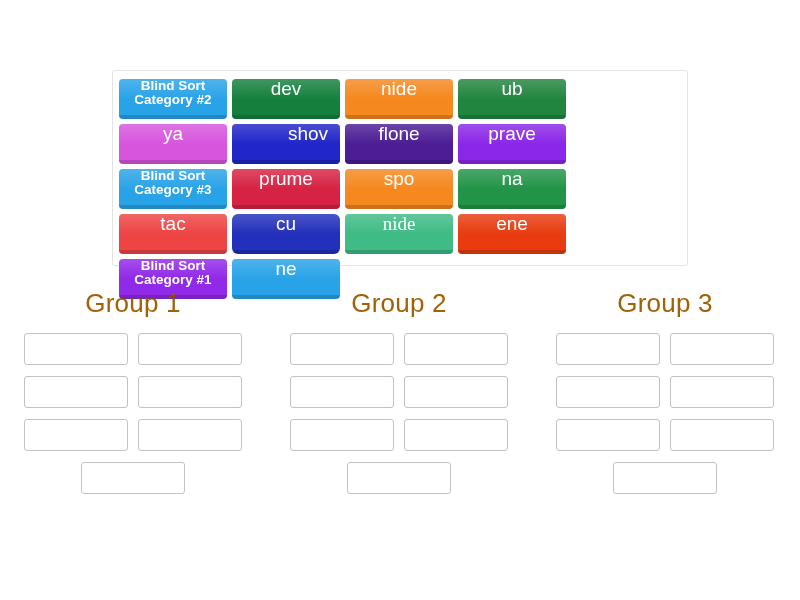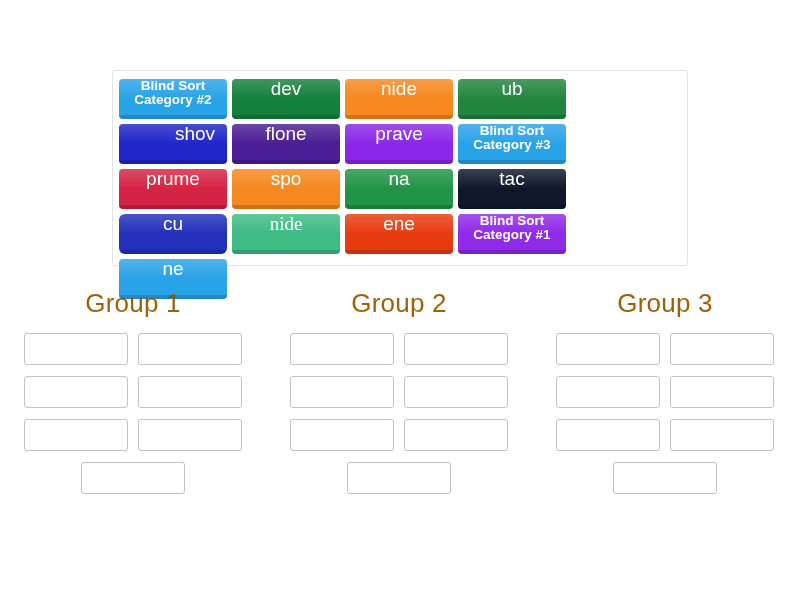--- a/index.html
+++ b/index.html
@@ -137,20 +137,23 @@
       </div>
       <div class="tile" style="background: #15803d;">
         <span class="tile-text">dev</span>
       </div>
       <div class="tile" style="background: rgb(245, 136, 31);">
         <span class="tile-text">nide</span>
       </div>
       <div class="tile" style="background: rgb(34, 133, 63);">
         <span class="tile-text">ub</span>
       </div>
+      <div class="tile" style="background: rgb(215, 85, 221);">
+        <span class="tile-text">ya</span>
+      </div>
       <div class="tile" style="background: rgb(32, 38, 201); padding-left: 48px;">
         <span class="tile-text">shov</span>
       </div>
       <div class="tile" style="background: #4c1d95;">
         <span class="tile-text">flone</span>
       </div>
       <div class="tile" style="background: rgb(139, 39, 232);">
         <span class="tile-text">prave</span>
       </div>
       <div class="tile small" style="background: rgb(41, 163, 232);">
@@ -159,21 +162,21 @@
       </div>
       <div class="tile" style="background: rgb(214, 35, 67);">
         <span class="tile-text">prume</span>
       </div>
       <div class="tile" style="background: rgb(245, 136, 31);">
         <span class="tile-text">spo</span>
       </div>
       <div class="tile" style="background: rgb(34, 148, 72);">
         <span class="tile-text">na</span>
       </div>
-      <div class="tile" style="background: #0f172a;">
+      <div class="tile" style="background: #ef4444;">
         <span class="tile-text">tac</span>
       </div>
       <div class="tile" style="background: rgb(34, 48, 187); border-radius: 6px;">
         <span class="tile-text">cu</span>
       </div>
       <div class="tile" style="background: rgb(63, 187, 134); font-family: Liberation Serif, serif;">
         <span class="tile-text">nide</span>
       </div>
       <div class="tile" style="background: rgb(232, 60, 16);">
         <span class="tile-text">ene</span>

